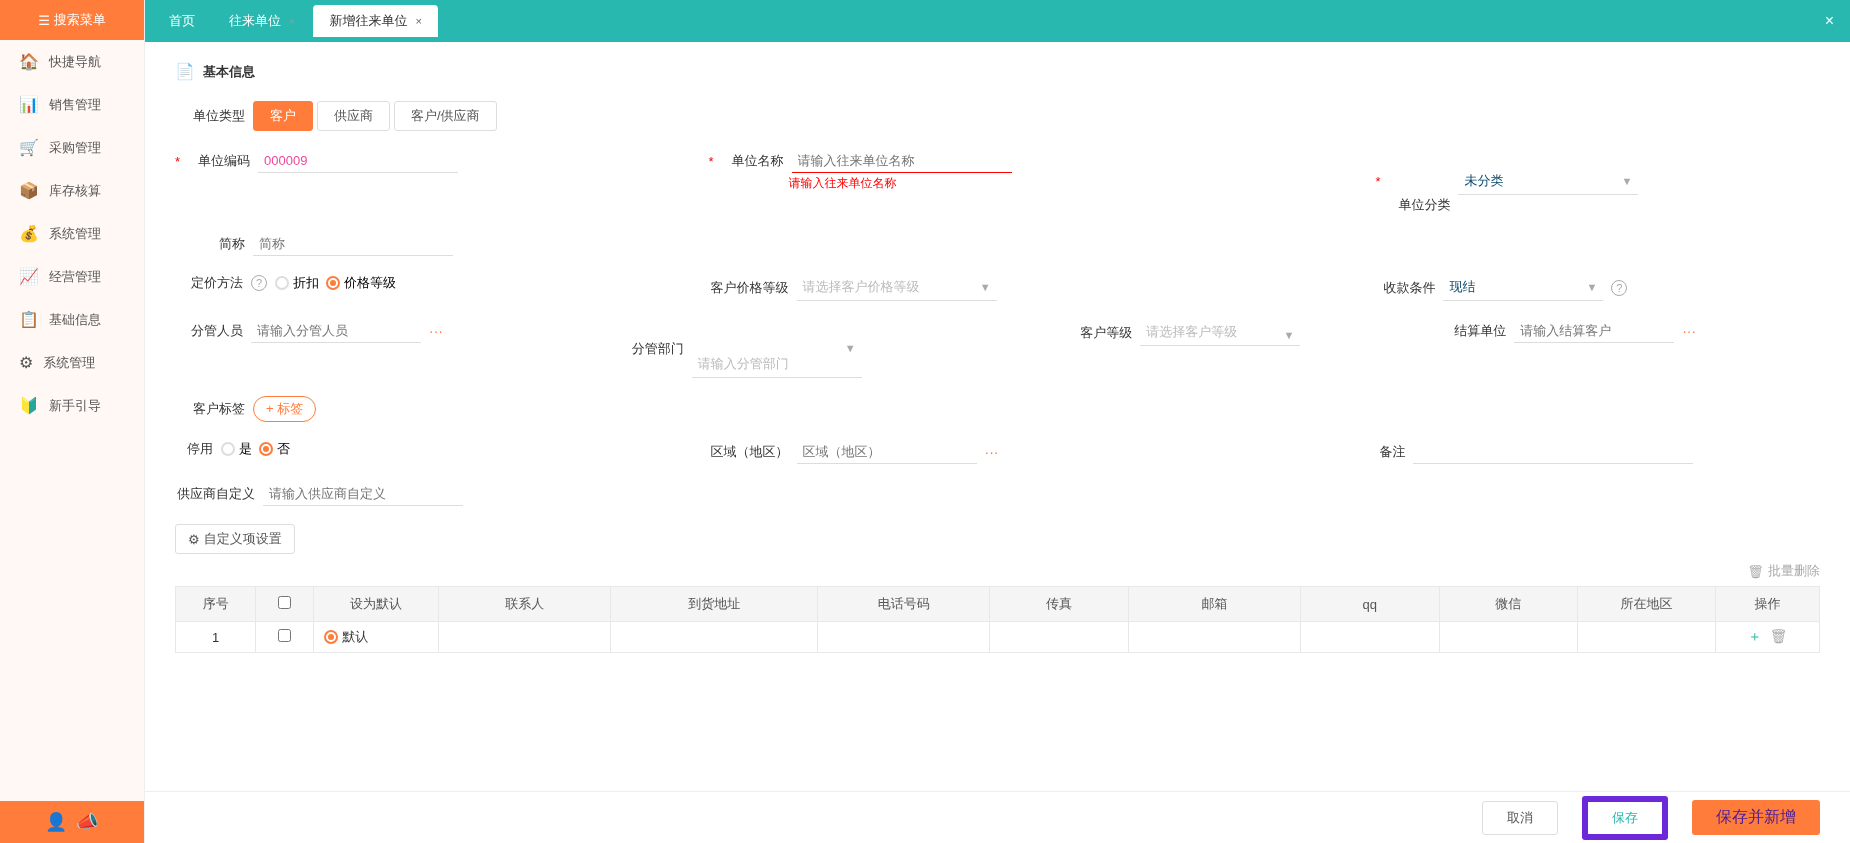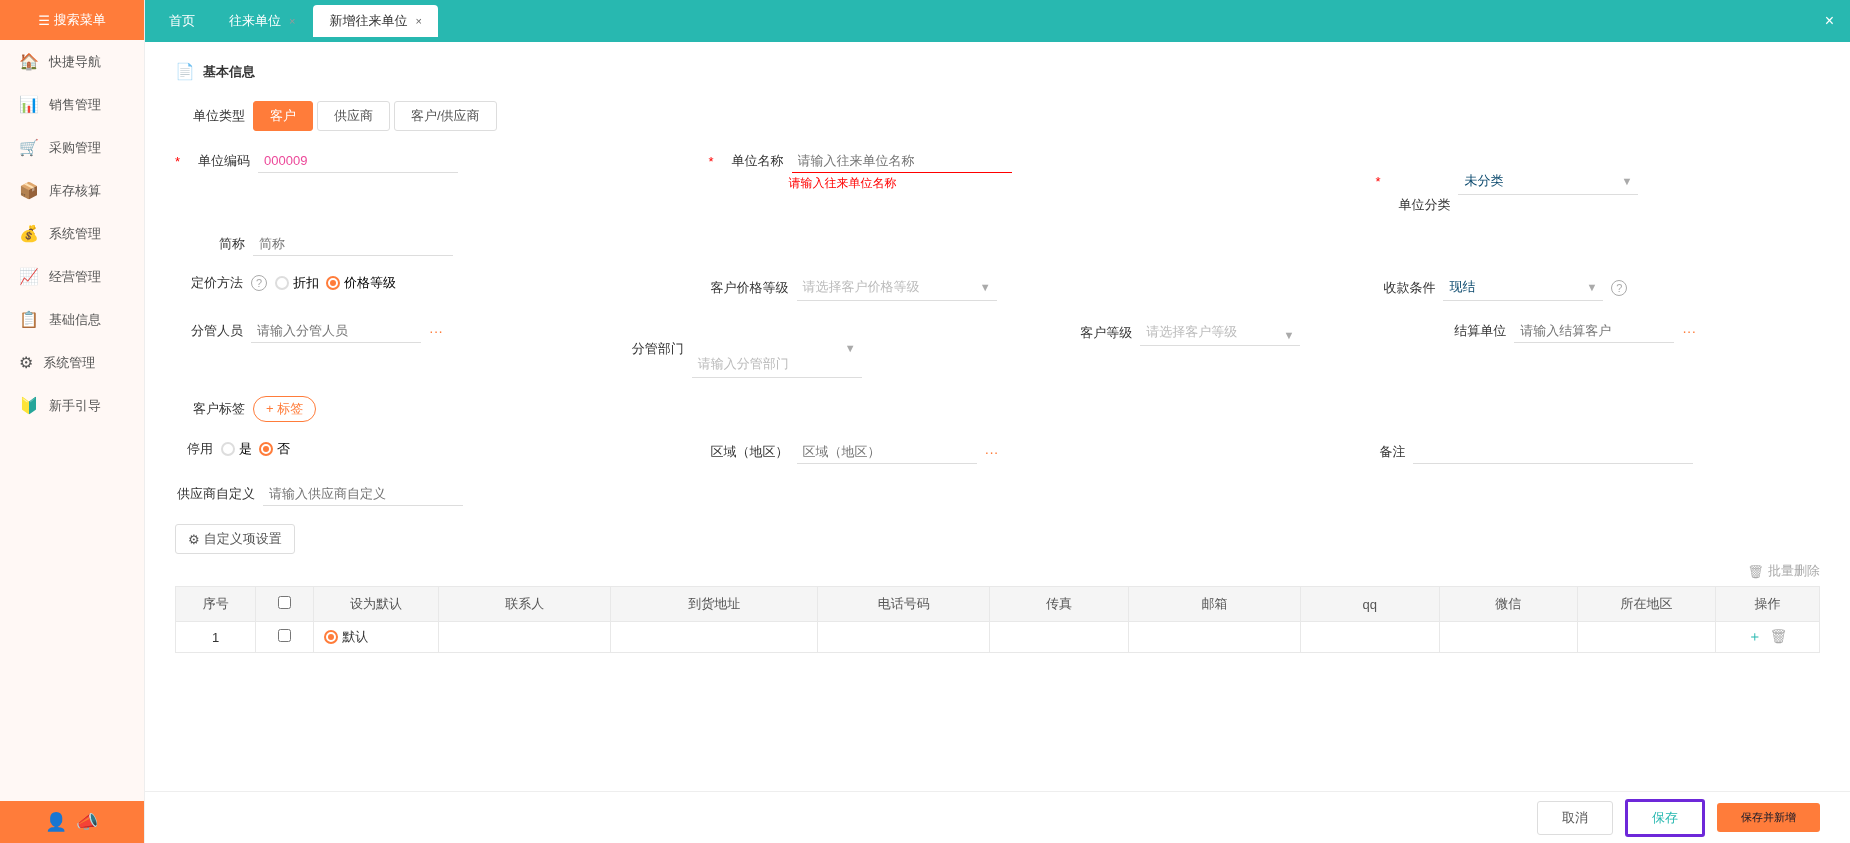--- a/index.html
+++ b/index.html
@@ -255,48 +255,48 @@
 
     
     .bottom-bar {
       height: 52px;
       background: white;
       border-top: 1px solid #eee;
       display: flex;
       align-items: center;
       justify-content: flex-end;
       padding: 0 30px;
-      gap: 12px;
+      gap: 24px;
     }
     .btn-cancel {
       padding: 7px 24px;
       border: 1px solid #ddd;
       border-radius: 3px;
       background: white;
       color: #555;
       cursor: pointer;
       font-size: 13px;
     }
     .btn-save {
       padding: 7px 24px;
-      border: 3px solid #6d28d9;
+      border: 6px solid #6d28d9;
       border-radius: 3px;
       background: white;
       color: #28b8b0;
       cursor: pointer;
       font-size: 13px;
     }
     .btn-save-new {
       padding: 7px 24px;
       border: none;
       border-radius: 3px;
       background: #ff7c3a;
-      color: #0f172a;
-      cursor: pointer;
-      font-size: 11px;
+      color: #4c1d95;
+      cursor: pointer;
+      font-size: 16px;
     }
   </style>
 </head>
 <body>
 
 <div class="sidebar">
   <div class="sidebar-top">
     <span>☰</span>
     <span>搜索菜单</span>
   </div>

